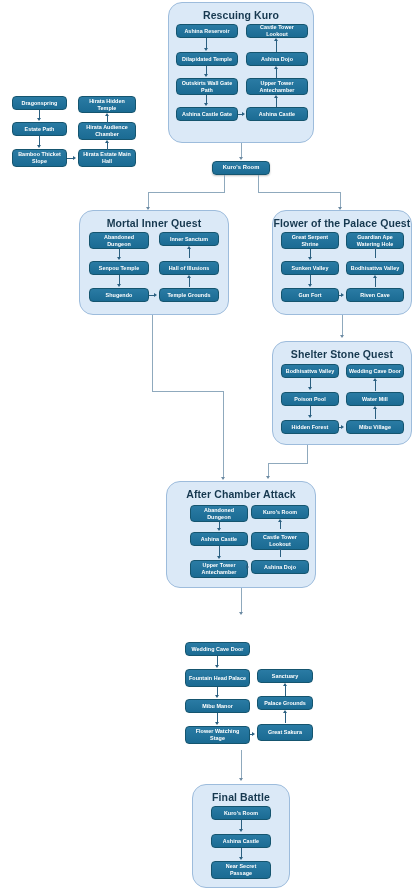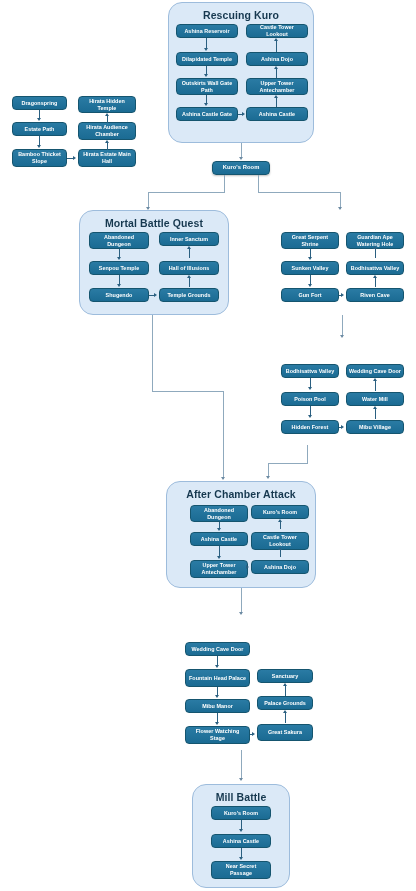--- a/index.html
+++ b/index.html
@@ -147,21 +147,21 @@
   <div class="ln v" style="left:39px; top:136px; height:9px;"></div>
   <div class="arrow down" style="left:37px; top:145px;"></div>
   <div class="ln h" style="left:67px; top:158px; width:7px;"></div>
   <div class="arrow right" style="left:73px; top:155.5px;"></div>
   <div class="ln v" style="left:107px; top:143px; height:7px;"></div>
   <div class="arrow up" style="left:105px; top:140px;"></div>
   <div class="ln v" style="left:107px; top:116px; height:7px;"></div>
   <div class="arrow up" style="left:105px; top:113px;"></div>
 
   <div class="group" style="left:79px; top:210px; width:150px; height:105px;">
-    <div class="group-title">Mortal Battle Quest</div>
+    <div class="group-title">Mortal Inner Quest</div>
   </div>
   <div class="node" style="left:89px; top:232px; width:60px; height:17px;">Abandoned Dungeon</div>
   <div class="node" style="left:159px; top:232px; width:60px; height:14px;">Inner Sanctum</div>
   <div class="node" style="left:89px; top:261px; width:60px; height:14px;">Senpou Temple</div>
   <div class="node" style="left:159px; top:261px; width:60px; height:14px;">Hall of Illusions</div>
   <div class="node" style="left:89px; top:288px; width:60px; height:14px;">Shugendo</div>
   <div class="node" style="left:159px; top:288px; width:60px; height:14px;">Temple Grounds</div>
   <div class="ln v" style="left:119px; top:249px; height:8px;"></div>
   <div class="arrow down" style="left:117px; top:257px;"></div>
   <div class="ln v" style="left:119px; top:275px; height:9px;"></div>
@@ -171,40 +171,46 @@
   <div class="ln v" style="left:189px; top:278px; height:9px;"></div>
   <div class="arrow up" style="left:187px; top:275px;"></div>
   <div class="ln v" style="left:189px; top:249px; height:9px;"></div>
   <div class="arrow up" style="left:187px; top:246px;"></div>
 
   <div class="ln v thin" style="left:152px; top:315px; height:76px;"></div>
   <div class="ln h thin" style="left:152px; top:391px; width:72px;"></div>
   <div class="ln v thin" style="left:223px; top:391px; height:88px;"></div>
   <div class="arrow thin down" style="left:221px; top:477px;"></div>
 
+  <div class="group" style="left:272px; top:210px; width:140px; height:105px;">
+    <div class="group-title">Flower of the Palace Quest</div>
+  </div>
   <div class="node" style="left:281px; top:232px; width:58px; height:17px;">Great Serpent Shrine</div>
   <div class="node" style="left:346px; top:232px; width:58px; height:17px;">Guardian Ape Watering Hole</div>
   <div class="node" style="left:281px; top:261px; width:58px; height:14px;">Sunken Valley</div>
   <div class="node" style="left:346px; top:261px; width:58px; height:14px;">Bodhisattva Valley</div>
   <div class="node" style="left:281px; top:288px; width:58px; height:14px;">Gun Fort</div>
   <div class="node" style="left:346px; top:288px; width:58px; height:14px;">Riven Cave</div>
   <div class="ln v" style="left:310px; top:249px; height:8px;"></div>
   <div class="arrow down" style="left:308px; top:257px;"></div>
   <div class="ln v" style="left:310px; top:275px; height:9px;"></div>
   <div class="arrow down" style="left:308px; top:284px;"></div>
   <div class="ln h" style="left:339px; top:295px; width:3px;"></div>
   <div class="arrow right" style="left:341px; top:292.5px;"></div>
   <div class="ln v" style="left:375px; top:278px; height:9px;"></div>
   <div class="arrow up" style="left:373px; top:275px;"></div>
   <div class="ln v" style="left:375px; top:249px; height:9px;"></div>
   <div class="arrow up" style="left:373px; top:246px;"></div>
 
   <div class="ln v thin" style="left:342px; top:315px; height:22px;"></div>
   <div class="arrow thin down" style="left:340px; top:335px;"></div>
 
+  <div class="group" style="left:272px; top:341px; width:140px; height:104px;">
+    <div class="group-title">Shelter Stone Quest</div>
+  </div>
   <div class="node" style="left:281px; top:364px; width:58px; height:14px;">Bodhisattva Valley</div>
   <div class="node" style="left:346px; top:364px; width:58px; height:14px;">Wedding Cave Door</div>
   <div class="node" style="left:281px; top:392px; width:58px; height:14px;">Poison Pool</div>
   <div class="node" style="left:346px; top:392px; width:58px; height:14px;">Water Mill</div>
   <div class="node" style="left:281px; top:420px; width:58px; height:14px;">Hidden Forest</div>
   <div class="node" style="left:346px; top:420px; width:58px; height:14px;">Mibu Village</div>
   <div class="ln v" style="left:310px; top:378px; height:9px;"></div>
   <div class="arrow down" style="left:308px; top:387px;"></div>
   <div class="ln v" style="left:310px; top:406px; height:10px;"></div>
   <div class="arrow down" style="left:308px; top:415px;"></div>
@@ -260,21 +266,21 @@
   <div class="arrow right" style="left:252px; top:731.5px;"></div>
   <div class="ln v" style="left:285px; top:713px; height:10px;"></div>
   <div class="arrow up" style="left:283px; top:710px;"></div>
   <div class="ln v" style="left:285px; top:686px; height:10px;"></div>
   <div class="arrow up" style="left:283px; top:683px;"></div>
 
   <div class="ln v thin" style="left:241px; top:750px; height:30px;"></div>
   <div class="arrow thin down" style="left:239px; top:778px;"></div>
 
   <div class="group" style="left:192px; top:784px; width:98px; height:104px;">
-    <div class="group-title">Mill Battle</div>
+    <div class="group-title">Final Battle</div>
   </div>
   <div class="node" style="left:211px; top:806px; width:60px; height:14px;">Kuro's Room</div>
   <div class="node" style="left:211px; top:834px; width:60px; height:14px;">Ashina Castle</div>
   <div class="node" style="left:211px; top:861px; width:60px; height:18px;">Near Secret Passage</div>
   <div class="ln v" style="left:241px; top:820px; height:9px;"></div>
   <div class="arrow down" style="left:239px; top:829px;"></div>
   <div class="ln v" style="left:241px; top:848px; height:9px;"></div>
   <div class="arrow down" style="left:239px; top:857px;"></div>
 
 </div>

